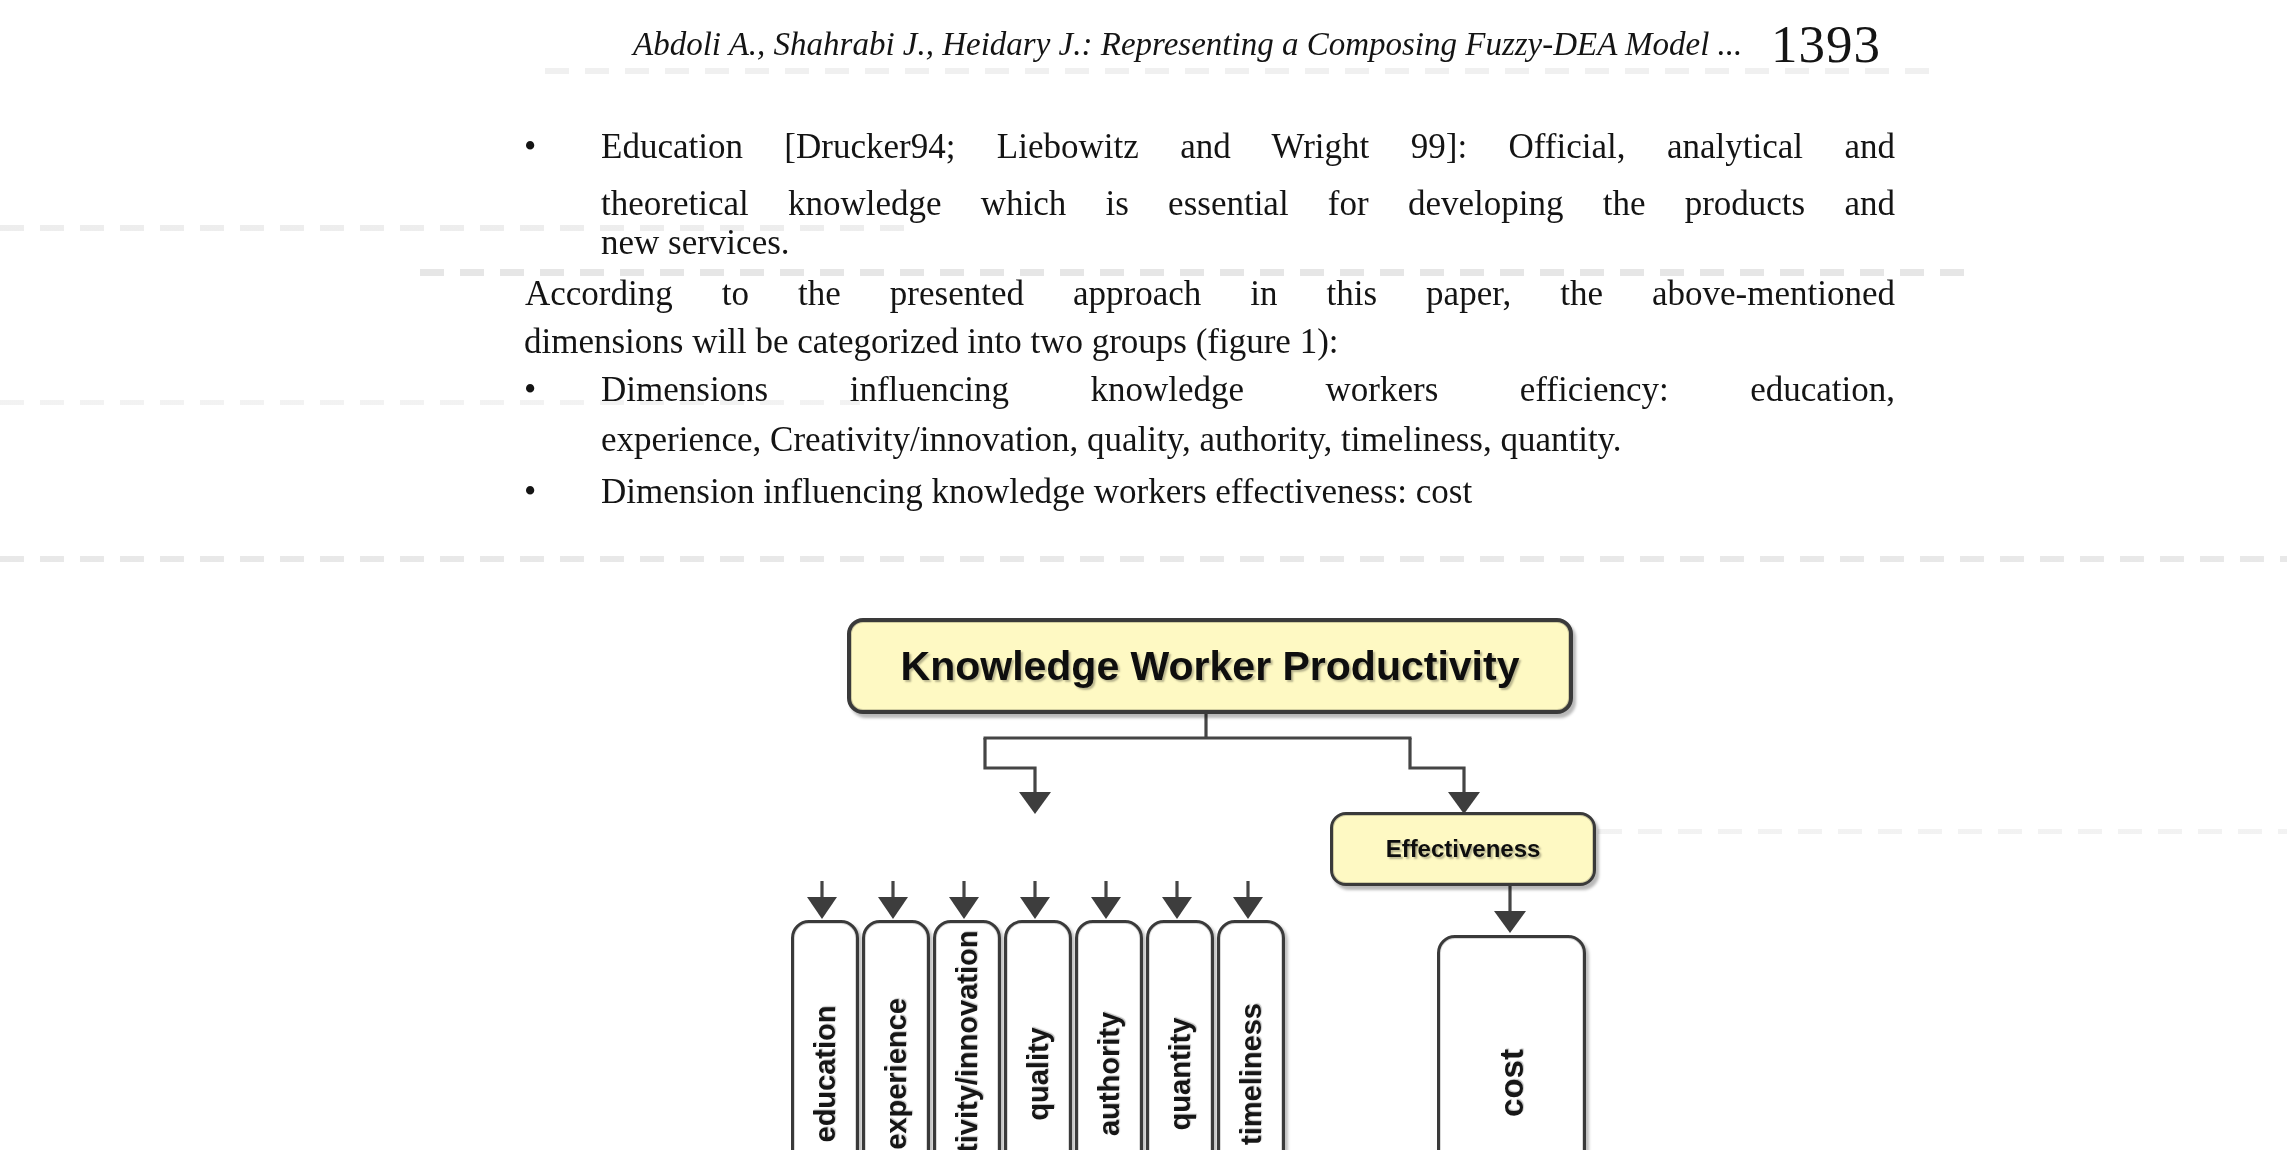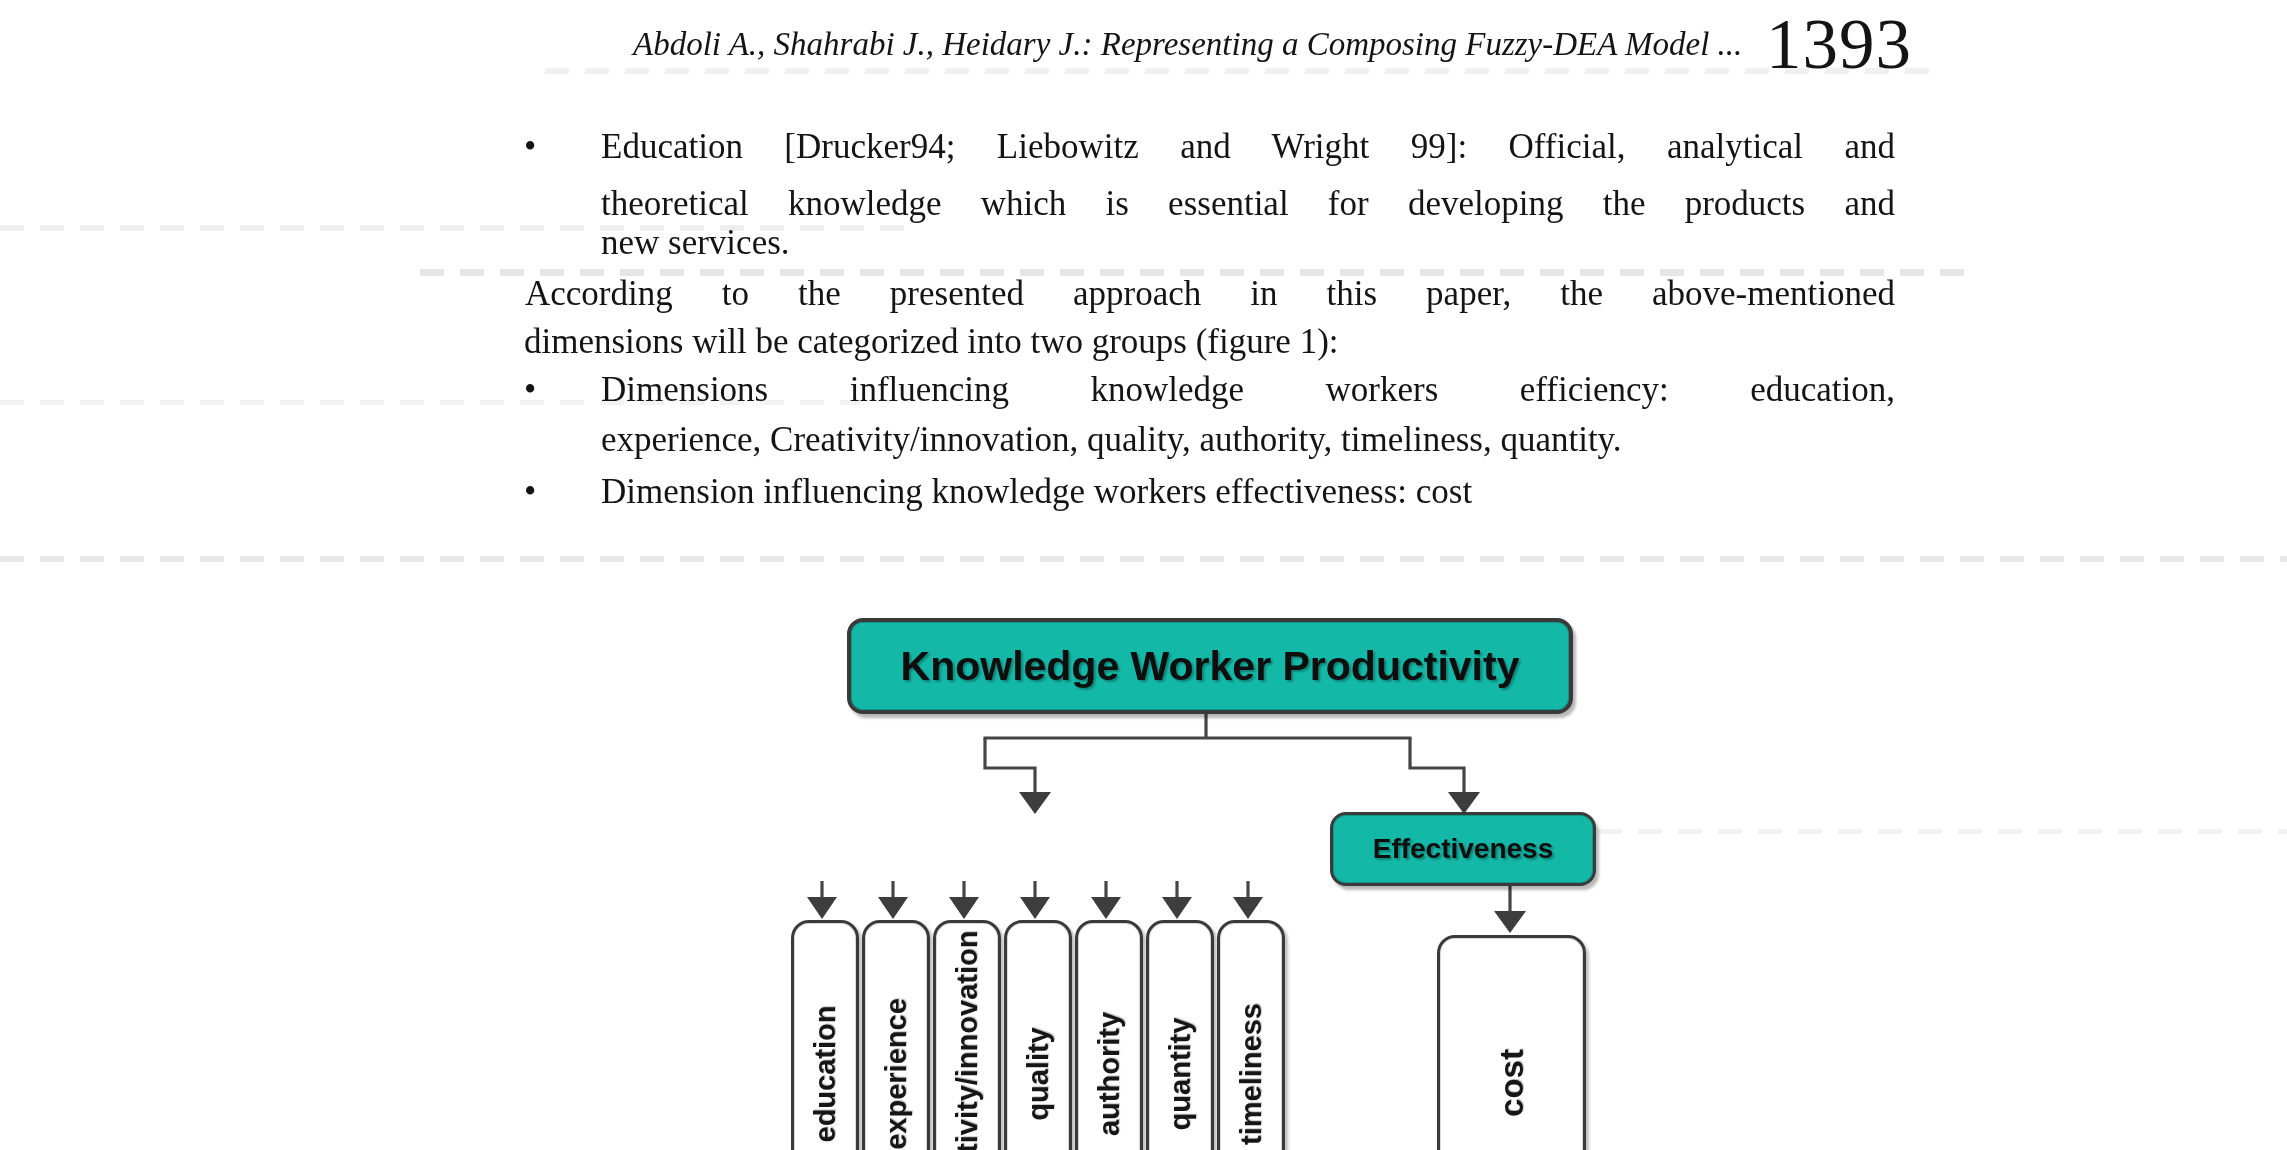--- a/index.html
+++ b/index.html
@@ -3,39 +3,39 @@
 <meta charset="utf-8">
 <style>
   html,body{margin:0;padding:0;background:#fff;}
   #page{position:relative;width:2287px;height:1150px;background:#ffffff;overflow:hidden;
         font-family:"Liberation Serif", serif;color:#141414;}
 
   
   .running-title{position:absolute;left:633px;top:18px;height:52px;line-height:52px;
     font-style:italic;font-size:33px;white-space:nowrap;}
   .page-number{position:absolute;left:1740px;top:12px;width:172px;height:64px;line-height:64px;
-    text-align:right;font-size:71px;letter-spacing:1px;}
+    text-align:center;font-size:53px;letter-spacing:1px;}
 
   
   .bline{position:absolute;font-size:35px;line-height:48px;height:48px;white-space:nowrap;text-align:center;}
   .bline.just{white-space:normal;text-align:justify;text-align-last:justify;overflow:hidden;}
   .bullet{position:absolute;width:40px;font-size:35px;line-height:48px;height:48px;}
 
   
   .band{position:absolute;background:repeating-linear-gradient(90deg,#000 0 24px,transparent 24px 40px);}
 
   
-  .node{position:absolute;background:#14b8a6;border:3px solid #3a3a3a;border-radius:16px;
+  .node{position:absolute;background:#fef9c3;border:3px solid #3a3a3a;border-radius:16px;
     box-shadow:3px 4px 3px rgba(0,0,0,.28), inset 0 0 0 1px rgba(0,0,0,.18);
     display:flex;align-items:center;justify-content:center;
     font-family:"Liberation Sans", sans-serif;font-weight:bold;color:#0e0e0e;
     text-shadow:2px 2px 2px rgba(0,0,0,.28);}
   .node-root{left:847px;top:618px;width:718px;height:88px;font-size:41px;border-width:4px;}
   .node-eff{left:791px;top:812px;width:488px;height:68px;font-size:38px;}
-  .node-efv{left:1330px;top:812px;width:260px;height:68px;font-size:28px;}
+  .node-efv{left:1330px;top:812px;width:260px;height:68px;font-size:24px;}
   .vbox{position:absolute;top:920px;width:62px;height:302px;background:#fff;
     border:3px solid #3a3a3a;border-radius:18px;
     box-shadow:3px 3px 3px rgba(0,0,0,.25), inset 0 0 0 1px rgba(0,0,0,.15);}
   .vbox.cost{top:935px;left:1437px;width:143px;height:290px;}
   .vlabel{position:absolute;left:50%;top:50%;transform:translate(-50%,-50%) rotate(-90deg);
     white-space:nowrap;font-family:"Liberation Sans", sans-serif;font-weight:600;
     font-size:29px;color:#161616;text-shadow:1px 1px 1px rgba(0,0,0,.25);}
   .vbox.cost .vlabel{font-size:33px;}
   #connectors{position:absolute;left:0;top:0;pointer-events:none;}
   #connectors path{stroke:#454545;stroke-width:3.2;fill:none;}

